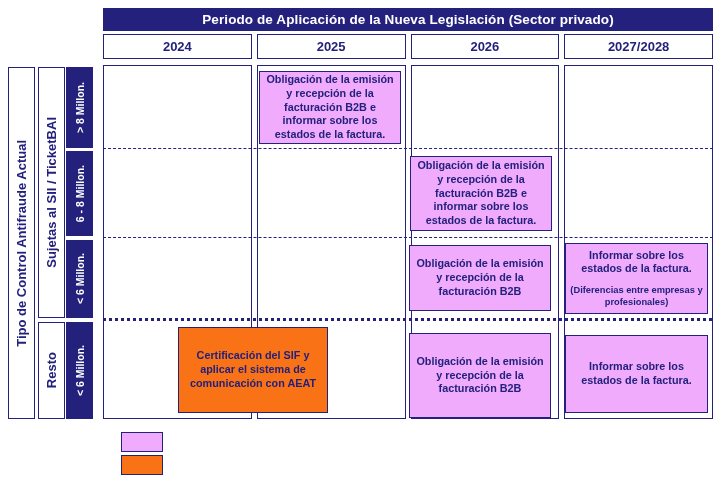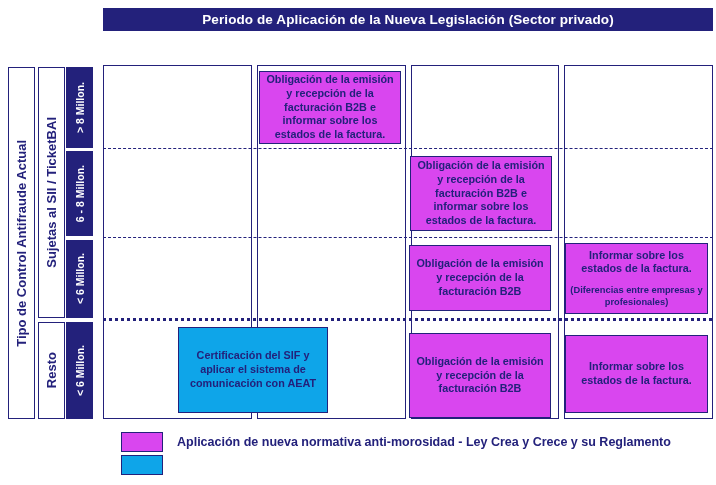--- a/index.html
+++ b/index.html
@@ -48,22 +48,22 @@
   .band2{top:151px;height:85px;}
   .band3{top:240px;height:78px;}
   .band4{top:322px;height:97px;}
 
   
   .cell-box{border:1px solid #23217B;display:flex;flex-direction:column;
     align-items:center;justify-content:center;text-align:center;
     padding:3px 4px;z-index:3;line-height:1.28;}
   .cell-box .main{font-size:10.8px;font-weight:bold;}
   .cell-box .sub{font-size:9.3px;font-weight:bold;line-height:1.25;margin-top:9px;}
-  .yellow{background:#d946ef;}
-  .pink{background:#0ea5e9;}
+  .yellow{background:#f0abfc;}
+  .pink{background:#f97316;}
   .b1{left:259px;top:71px;width:142px;height:73px;}
   .b2{left:410px;top:156px;width:142px;height:75px;}
   .b3{left:409px;top:245px;width:142px;height:66px;}
   .b4{left:565px;top:243px;width:143px;height:71px;}
   .b5{left:178px;top:327px;width:150px;height:86px;}
   .b6{left:409px;top:333px;width:142px;height:85px;}
   .b7{left:565px;top:335px;width:143px;height:78px;}
 
   
   .legend-row{left:121px;width:590px;height:21px;display:flex;align-items:center;}
@@ -75,20 +75,26 @@
 </style>
 </head>
 <body>
 
 <div id="stage">
 
   <div class="abs title-bar">
     <span>Periodo de Aplicación de la Nueva Legislación (Sector privado)</span>
   </div>
 
+  <div class="abs year-row">
+    <div class="year-cell">2024</div>
+    <div class="year-cell">2025</div>
+    <div class="year-cell">2026</div>
+    <div class="year-cell">2027/2028</div>
+  </div>
 
   <div class="abs body-grid">
     <div class="body-col"></div>
     <div class="body-col"></div>
     <div class="body-col"></div>
     <div class="body-col"></div>
   </div>
 
   <div class="abs sep-thin" style="top:148px"></div>
   <div class="abs sep-thin" style="top:237px"></div>
@@ -134,19 +140,18 @@
   </div>
   <div class="abs cell-box yellow b6">
     <span class="main">Obligación de la emisión y recepción de la facturación B2B</span>
   </div>
   <div class="abs cell-box yellow b7">
     <span class="main">Informar sobre los estados de la factura.</span>
   </div>
 
   <div class="abs legend-row legend-row1">
     <span class="swatch yellow"></span>
-    <span class="legend-label">Aplicación de nueva normativa anti-morosidad - Ley Crea y Crece y su Reglamento</span>
   </div>
   <div class="abs legend-row legend-row2">
     <span class="swatch pink"></span>
   </div>
 
 </div>
 
 </body></html>

